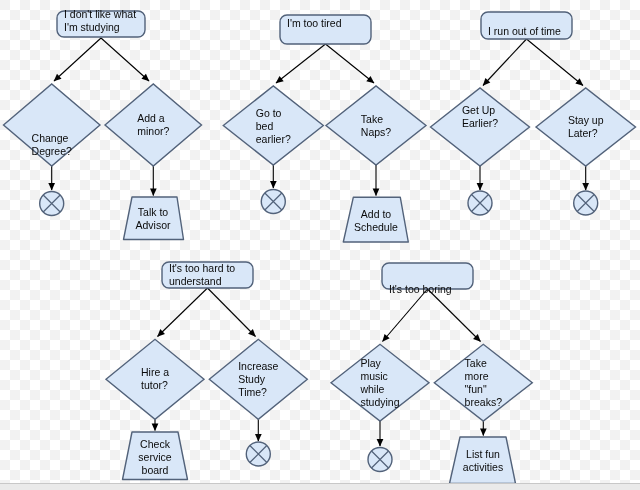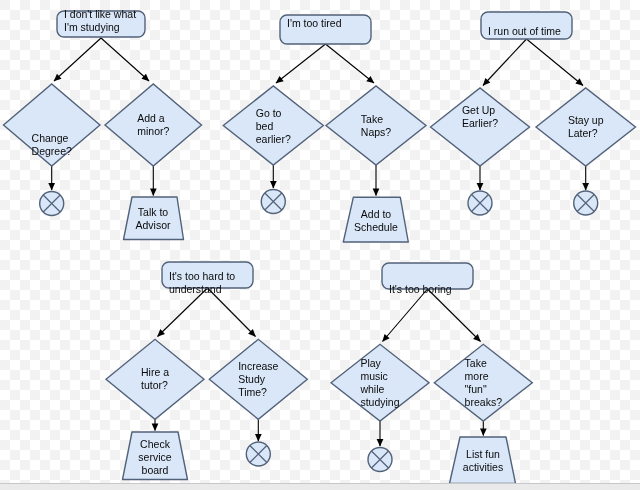--- a/index.html
+++ b/index.html
@@ -141,21 +141,21 @@
 Naps?</div>
   <div class="label trap-label" style="left:376px;top:220.5px;">Add to
 Schedule</div>
 
   <div class="label root-label" style="left:481px;top:12px;width:91px;height:39px;">I run out of time</div>
   <div class="label center-label" style="left:480px;top:117px;">Get Up
 Earlier?</div>
   <div class="label center-label" style="left:585.7px;top:127px;">Stay up
 Later?</div>
 
-  <div class="label root-label" style="left:162px;top:262px;width:91px;height:26px;margin-top:8px;">It's too hard to
+  <div class="label root-label" style="left:162px;top:262px;width:91px;height:26px;">It's too hard to
 understand</div>
   <div class="label center-label" style="left:155px;top:379.3px;">Hire a
 tutor?</div>
   <div class="label trap-label" style="left:155px;top:456.5px;">Check
 service
 board</div>
   <div class="label center-label" style="left:258.3px;top:379.3px;">Increase
 Study
 Time?</div>
 

